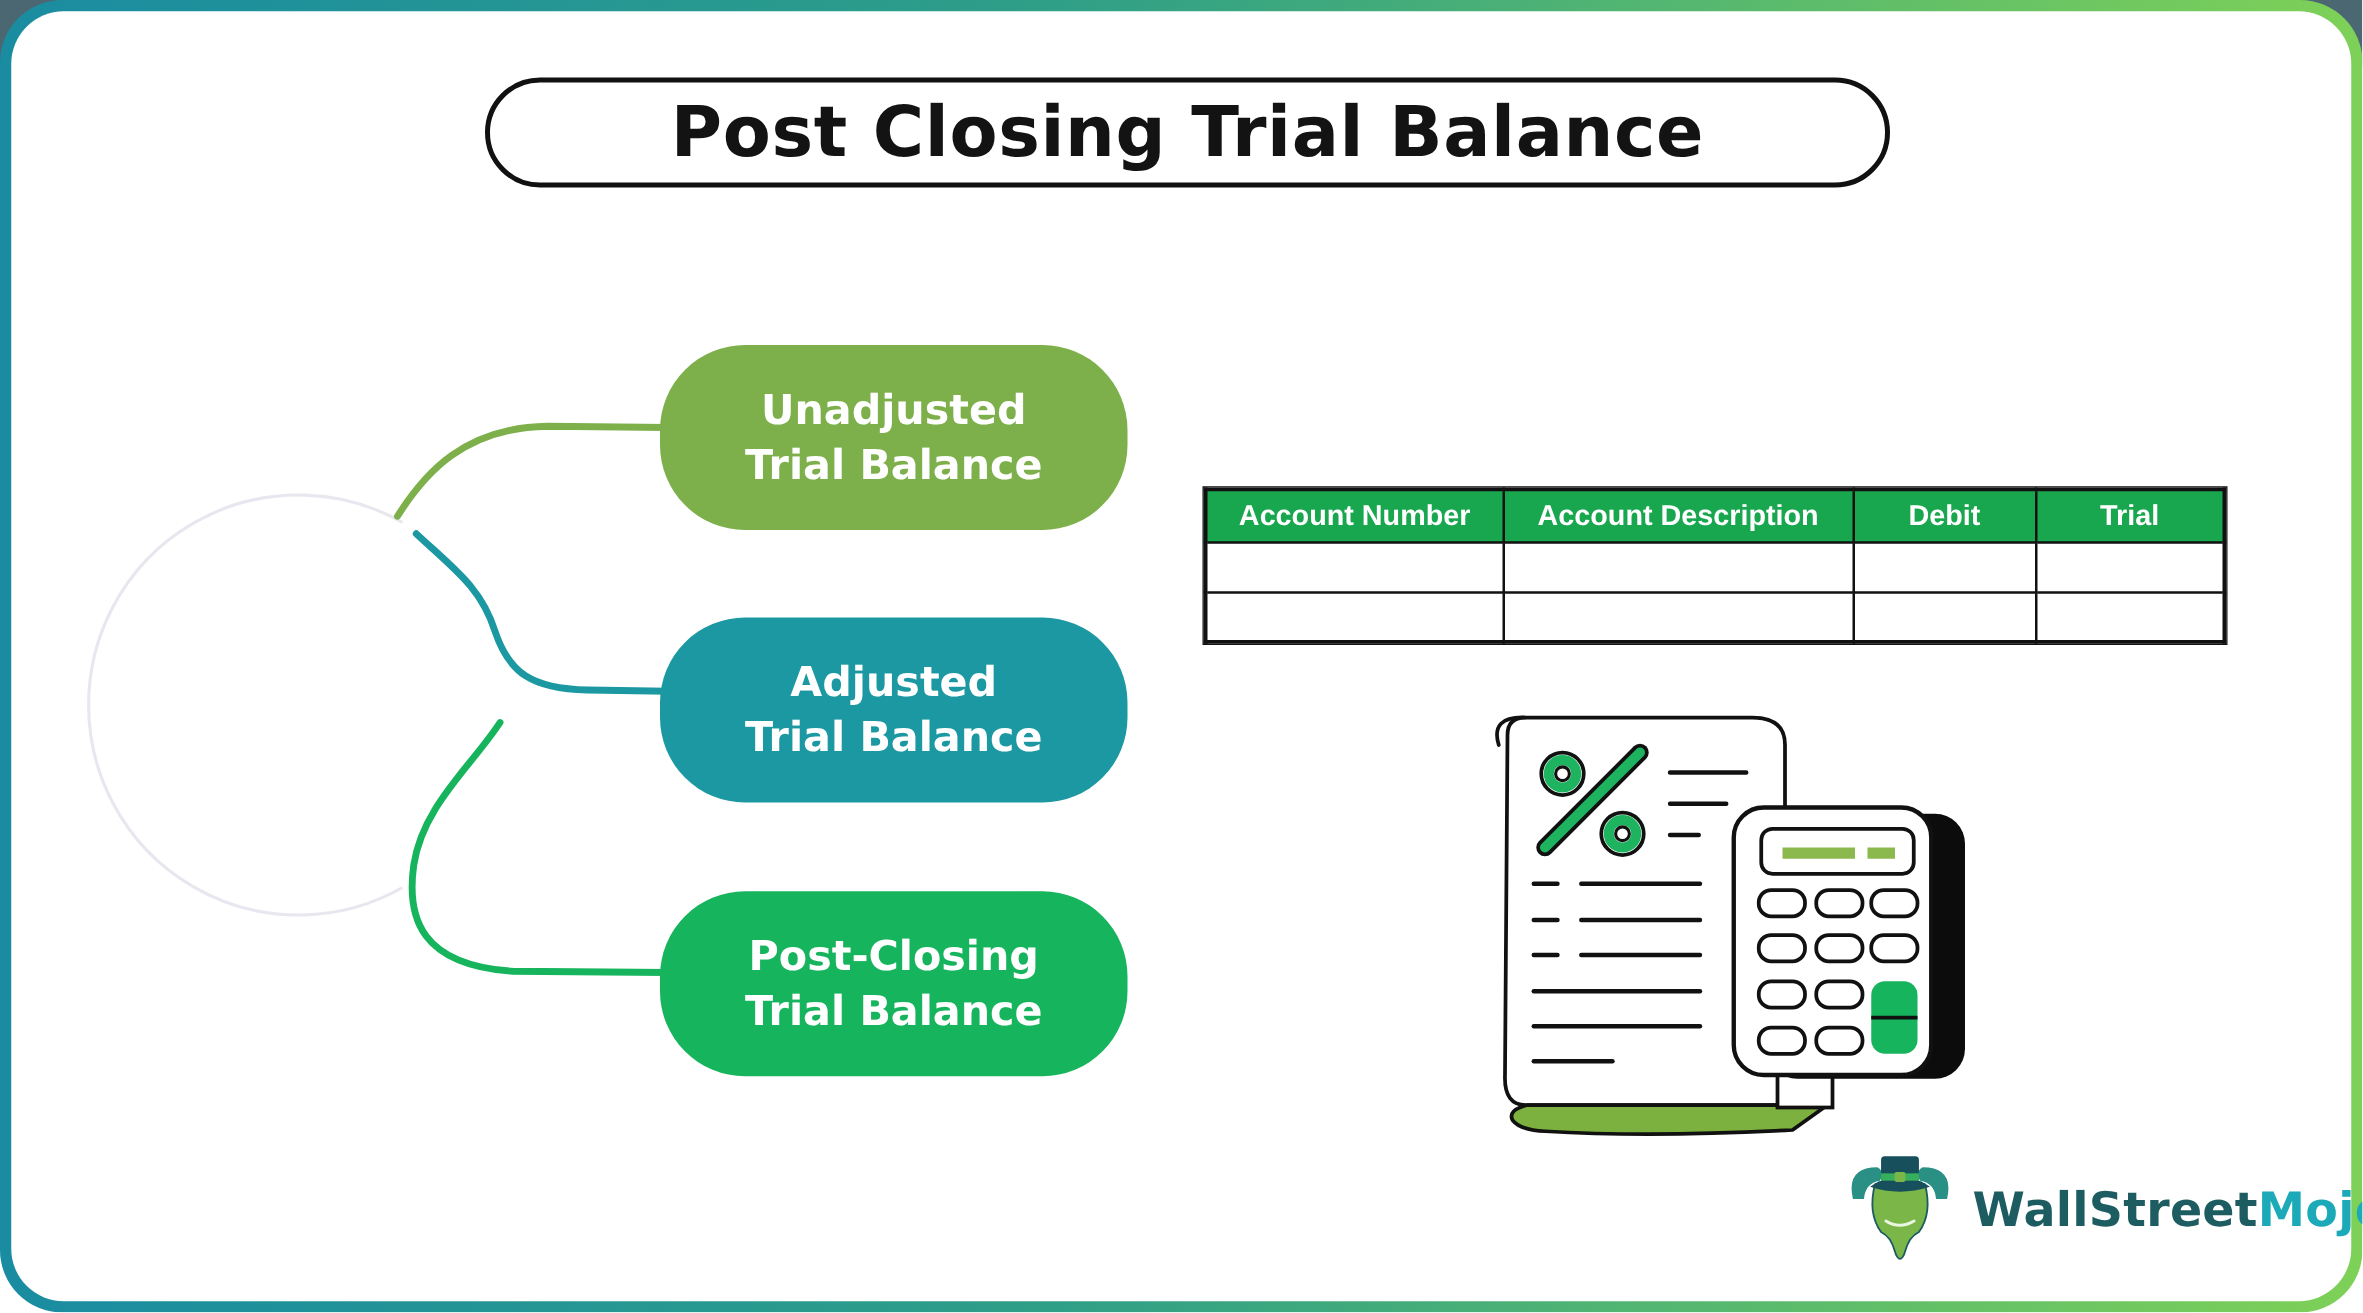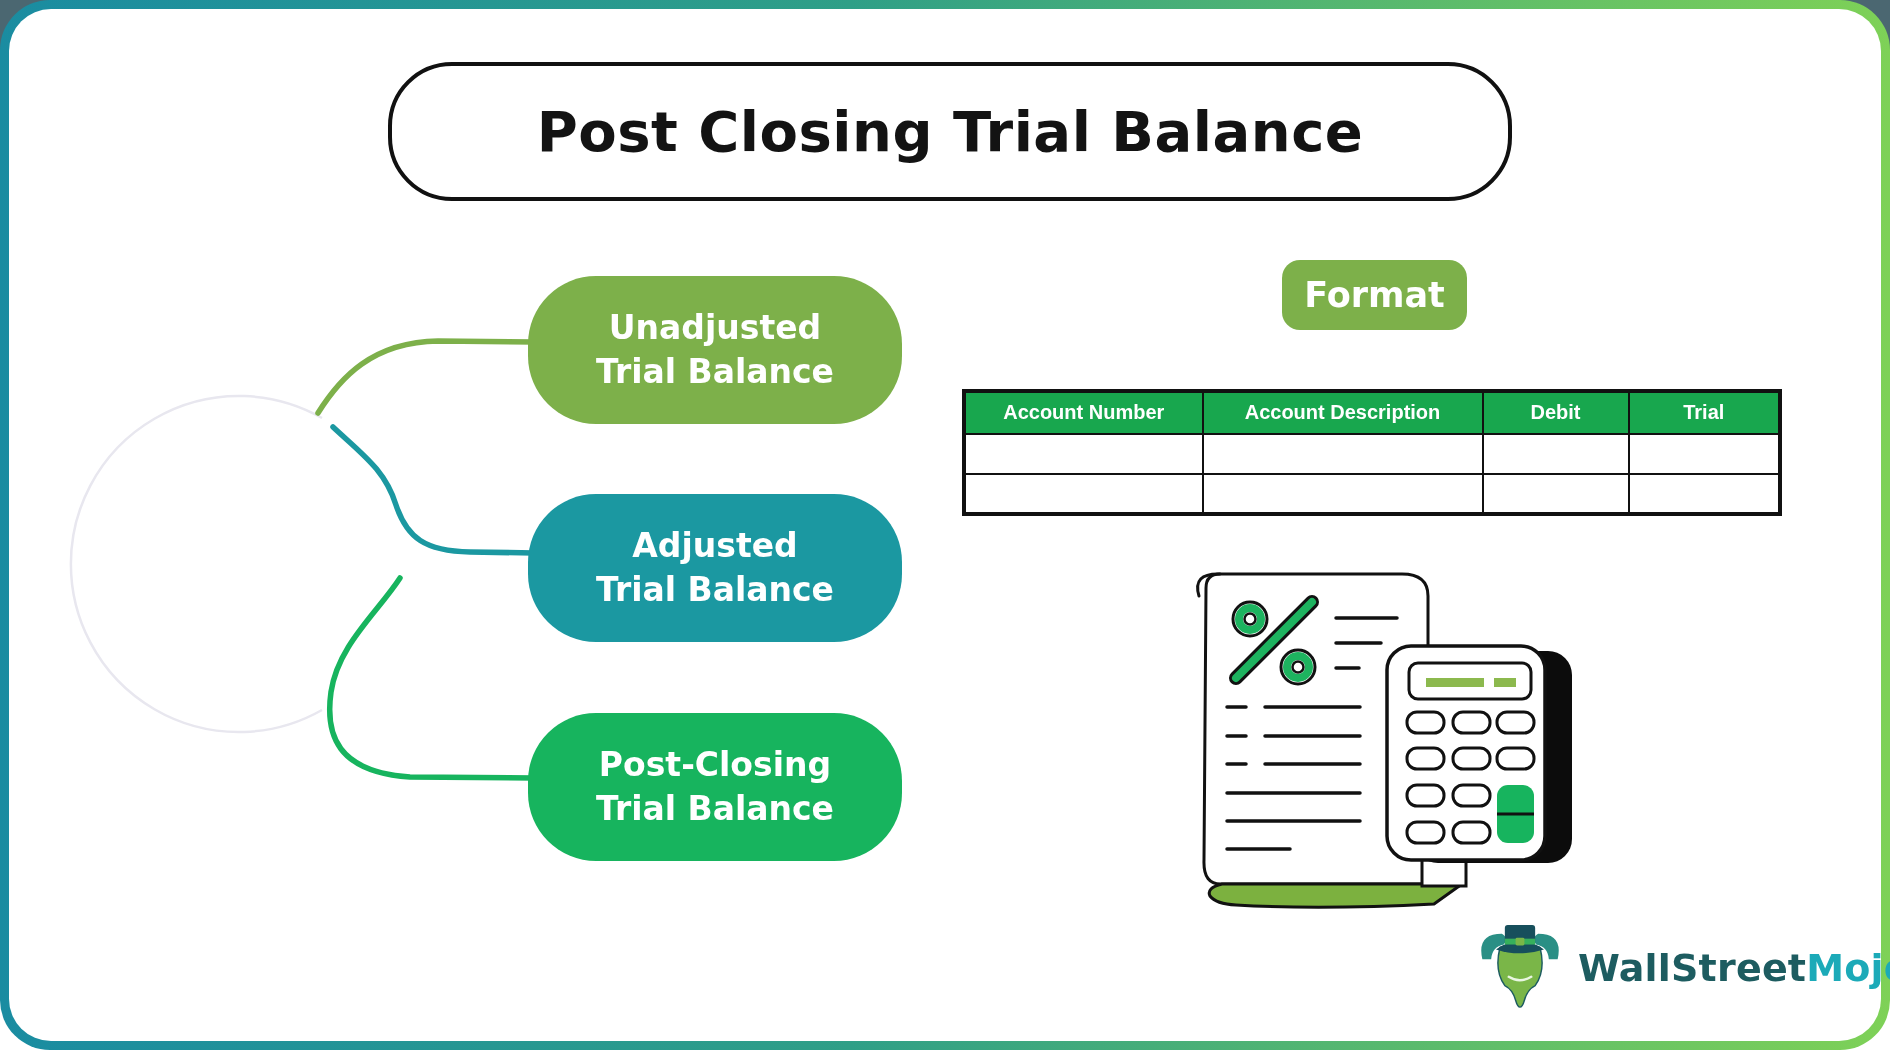--- a/index.html
+++ b/index.html
@@ -11,21 +11,21 @@
   
   .top-band{position:absolute;top:0;left:0;right:0;height:52px;background:#4b6771;}
   .card-border{
     position:absolute;inset:0;border-radius:50px;
     background:linear-gradient(90deg,#1a8ca1 0%,#2f9f87 45%,#7ed157 100%);
   }
   .card{position:absolute;inset:9px;border-radius:42px;background:#ffffff;}
 
   
   .title-pill{
-    position:absolute;left:388px;top:62px;width:1124px;height:139px;
+    position:absolute;left:388px;top:62px;width:1124px;height:88px;
     background:#ffffff;border:4px solid #111111;border-radius:64px;
     display:flex;align-items:center;justify-content:center;box-sizing:border-box;
   }
   .title-pill span{font-size:56px;font-weight:800;color:#131313;letter-spacing:.5px;}
 
   
   .types-circle{
     position:absolute;left:108px;top:434px;width:260px;height:260px;border-radius:50%;
     background:#f0eff4;display:flex;align-items:center;justify-content:center;
   }
@@ -50,21 +50,21 @@
   }
   .format-badge span{color:#ffffff;font-size:35px;font-weight:700;}
 
   
   .tb-table{
     position:absolute;left:963px;top:390px;width:815px;border-collapse:collapse;
     font-family:"Liberation Sans",sans-serif;table-layout:fixed;
   }
   .tb-table th,.tb-table td{border:2px solid #111111;box-sizing:border-box;}
   .tb-table th{
-    background:#18a74e;color:#ffffff;font-size:20px;font-weight:700;
+    background:#18a74e;color:#ffffff;font-size:23px;font-weight:700;
     height:42px;text-align:center;padding:0 4px;
   }
   .tb-table td{height:40px;background:#ffffff;}
   .tb-table{border:3px solid #111111;outline:1px solid #111111;}
   .col-an{width:238px;} .col-ad{width:280px;} .col-db{width:146px;} .col-cr{width:151px;}
 
   
   .overlay{position:absolute;inset:0;pointer-events:none;}
 
   
@@ -102,23 +102,20 @@
   </div>
   <div class="type-pill pill-adjusted">
     <span>Adjusted
 Trial Balance</span>
   </div>
   <div class="type-pill pill-postclosing">
     <span>Post-Closing
 Trial Balance</span>
   </div>
 
-  <div class="format-badge">
-    <span>Format</span>
-  </div>
 
   <table class="tb-table">
     <colgroup>
         <col class="col-an">
         <col class="col-ad">
         <col class="col-db">
         <col class="col-cr">
       </colgroup>
     <thead>
       <tr>

